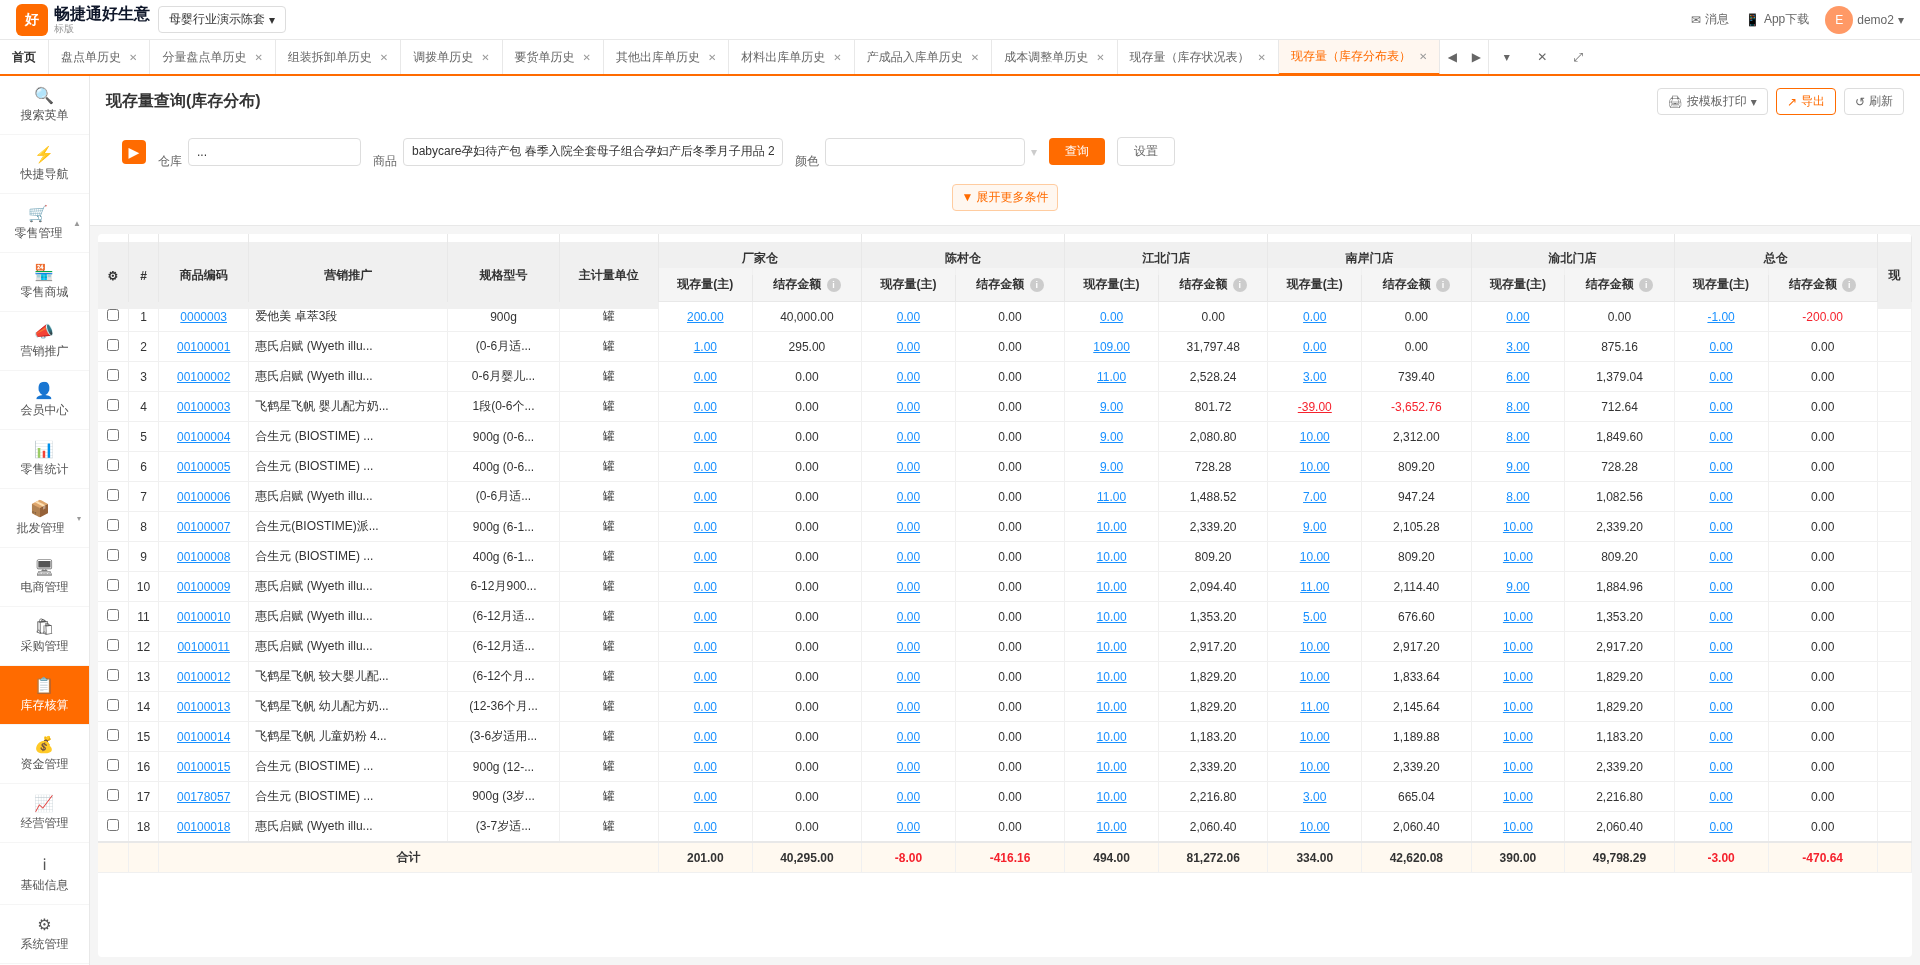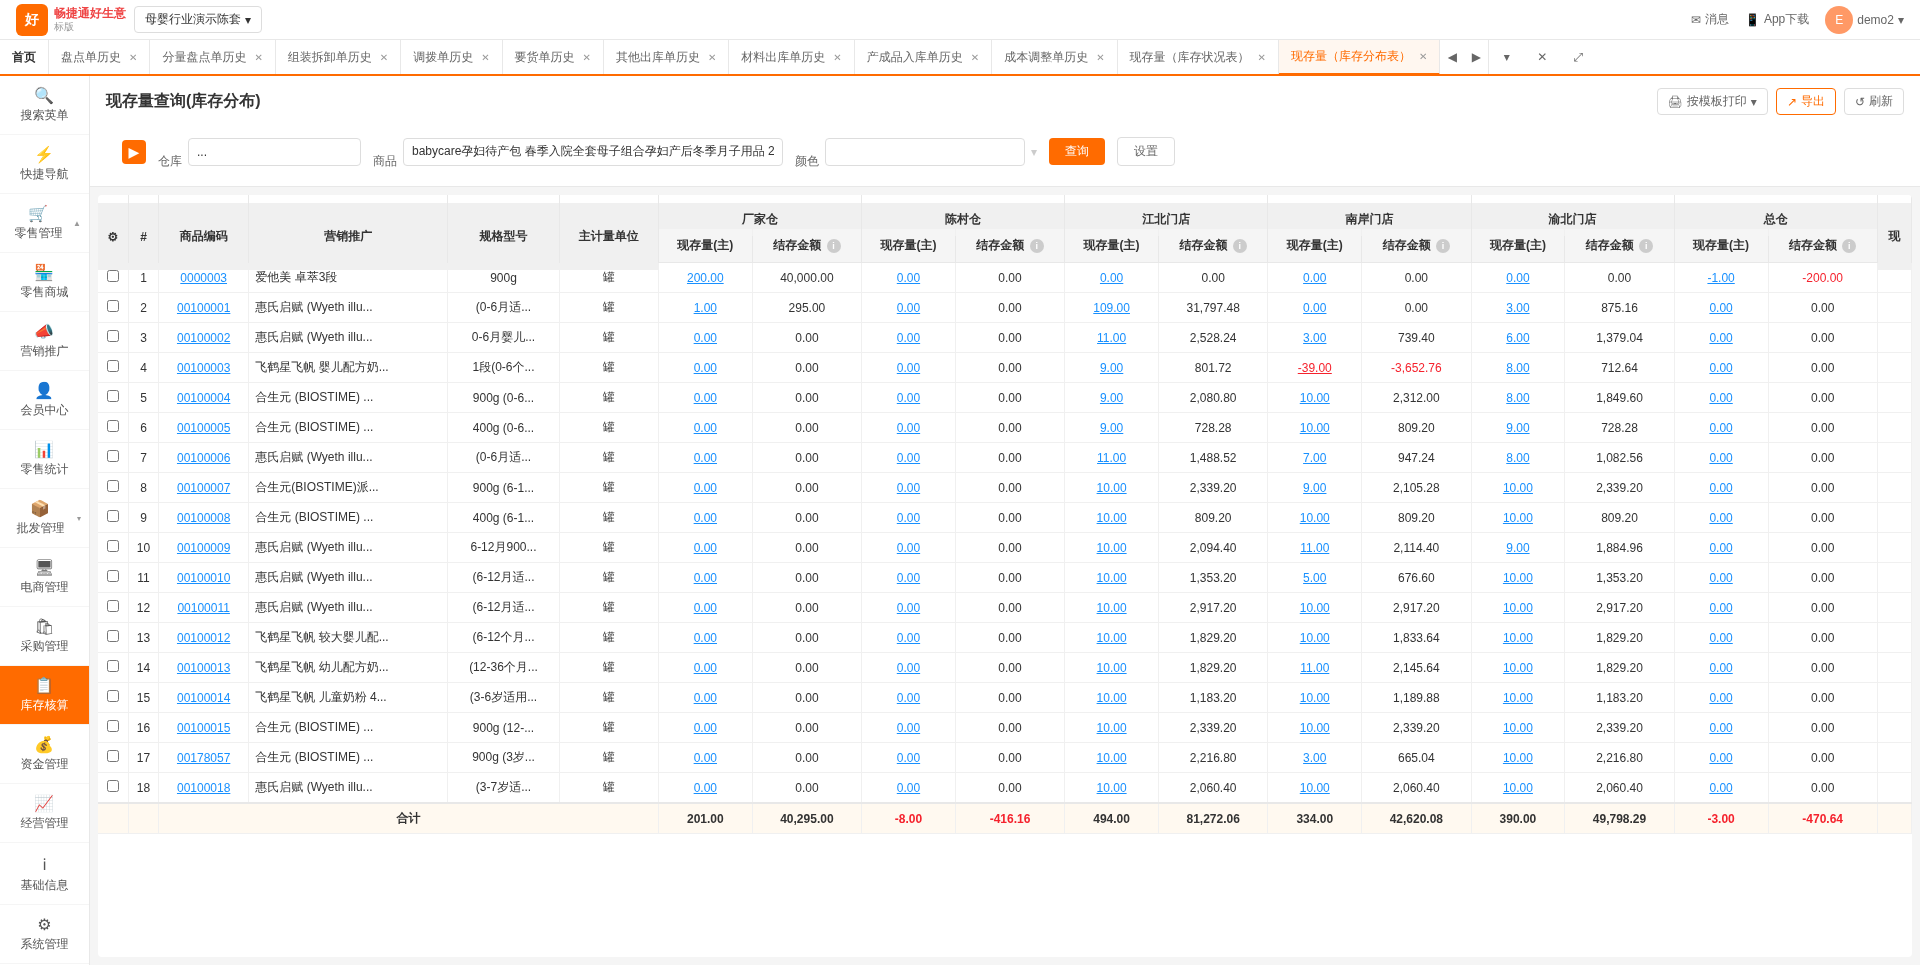--- a/index.html
+++ b/index.html
@@ -83,21 +83,21 @@
     .nav-arrow { font-size: 8px; color: #999; }
   </style>
 </head>
 <body>
 
 <div class="top-bar">
   <div class="top-bar-left">
     <div class="logo-area">
       <div class="logo-icon">好</div>
       <div style="display:flex;flex-direction:column;line-height:1.2;">
-        <span style="font-size:12px;font-weight:bold;color:#ef4444;">畅捷通好生意</span>
+        <span style="font-size:16px;font-weight:bold;color:#0f172a;">畅捷通好生意</span>
         <span style="font-size:10px;color:#999;">标版</span>
       </div>
     </div>
     <div class="dropdown-selector">
       <span>母婴行业演示陈套</span>
       <span>▾</span>
     </div>
   </div>
   <div class="top-bar-right">
     <div class="top-right-item">
@@ -281,20 +281,26 @@
           <span class="filter-label">商品</span>
           <input class="filter-input filter-input-wide" type="text" value="babycare孕妇待产包 春季入院全套母子组合孕妇产后冬季月子用品 22件套 ..." style="">
         </div>
         <div class="filter-item">
           <span class="filter-label">颜色</span>
           <input class="filter-input filter-input-color" type="text" style="">
           <span style="color:#ccc;">▾</span>
         </div>
         <button class="orange-btn">查询</button>
         <button class="white-btn">设置</button>
+      </div>
+      <div class="expand-row">
+        <button class="expand-btn">
+          <span>▼</span>
+          <span>展开更多条件</span>
+        </button>
       </div>
     </div>
 
     <div class="table-container">
       <table>
         <thead>
           <tr class="header-row-1">
             <th rowspan="2" style="width:30px;">
               <span class="settings-icon">⚙</span>
             </th>

